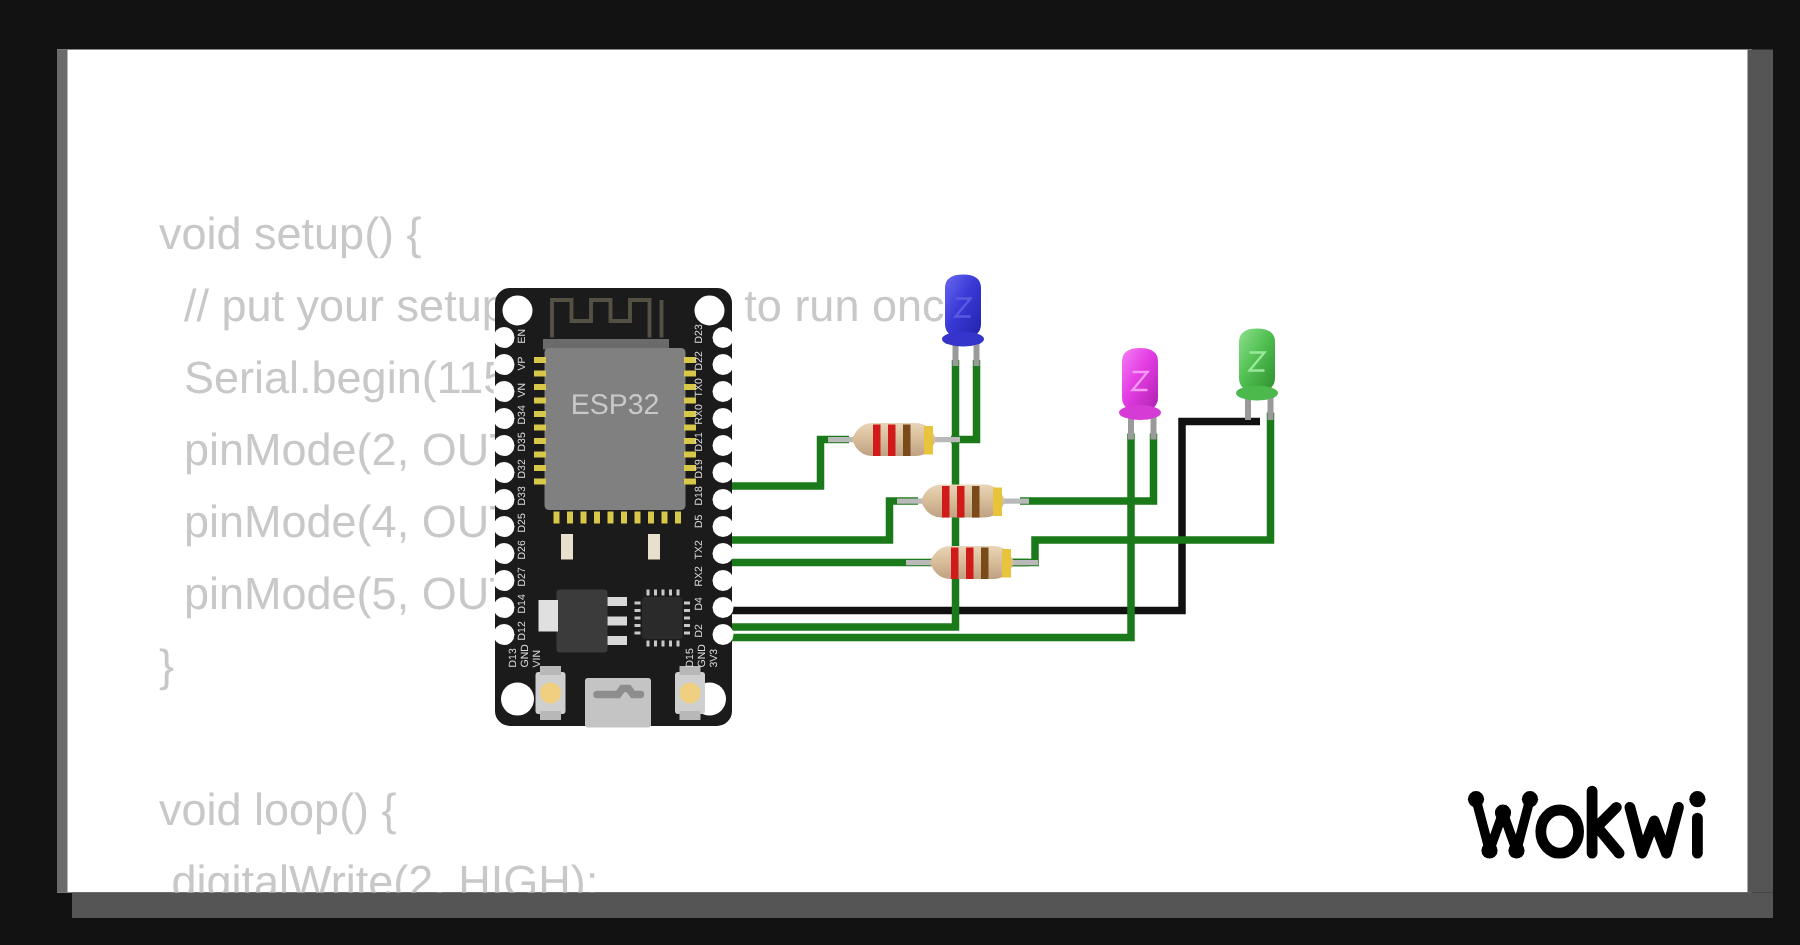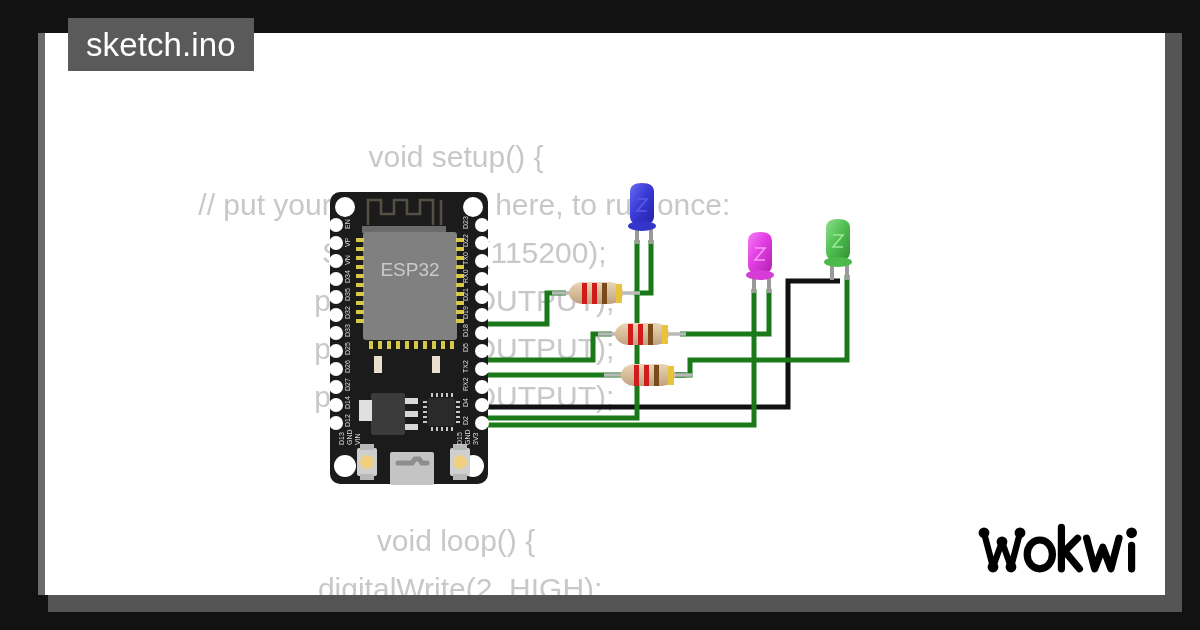--- a/index.html
+++ b/index.html
@@ -55,21 +55,20 @@
   
   #code-area {
     position:absolute; left:68px; top:100px;
     width:700px;
     color:#c8c8c8;
     font-family:"Liberation Sans", sans-serif;
     font-size:30px;
     line-height:48px;
     white-space:pre;
     z-index:5;
-    text-align:center;
   }
   .code-line { height:48px; }
 
   
   #circuit {
     position:absolute; left:0; top:0;
     width:1200px; height:630px;
     z-index:14;
     pointer-events:none;
   }
@@ -90,21 +89,20 @@
 
     <div id="code-area" style="color: rgb(200, 200, 200);"><div class="code-line">void setup() {</div><div class="code-line">  // put your setup code here, to run once:</div><div class="code-line">  Serial.begin(115200);</div><div class="code-line">  pinMode(2, OUTPUT);</div><div class="code-line">  pinMode(4, OUTPUT);</div><div class="code-line">  pinMode(5, OUTPUT);</div><div class="code-line">}</div><div class="code-line">&nbsp;</div><div class="code-line">void loop() {</div><div class="code-line"> digitalWrite(2, HIGH);</div></div>
 
   </div>
 
   <div id="left-gutter" style="background: rgb(107, 107, 107);"></div>
 
   <div id="vscrollbar" style="background: rgb(85, 85, 85);"></div>
   <div id="hscrollbar" style="background: rgb(85, 85, 85);"></div>
 
-  <div id="tab-sketch" style="background: rgb(90, 90, 90); color: rgb(255, 255, 255);">sketch.ino</div>
 
   <svg id="circuit" viewBox="0 0 1200 630" xmlns="http://www.w3.org/2000/svg">
 
     <defs>
       <linearGradient id="ledBlue" x1="0" y1="0" x2="1" y2="1">
         <stop offset="0%" stop-color="#6a6aef"></stop>
         <stop offset="45%" stop-color="#3a3ad8"></stop>
         <stop offset="100%" stop-color="#2222aa"></stop>
       </linearGradient>
       <linearGradient id="ledMag" x1="0" y1="0" x2="1" y2="1">

